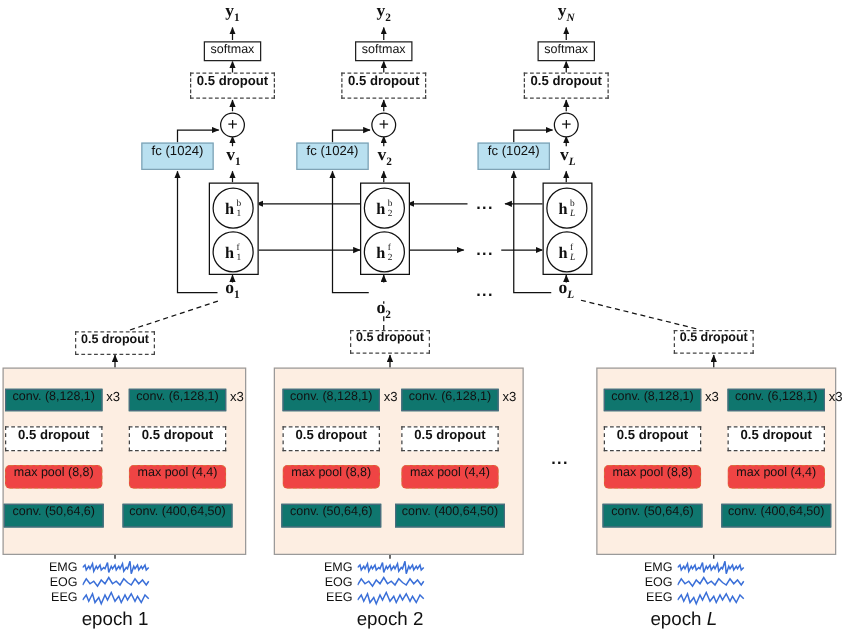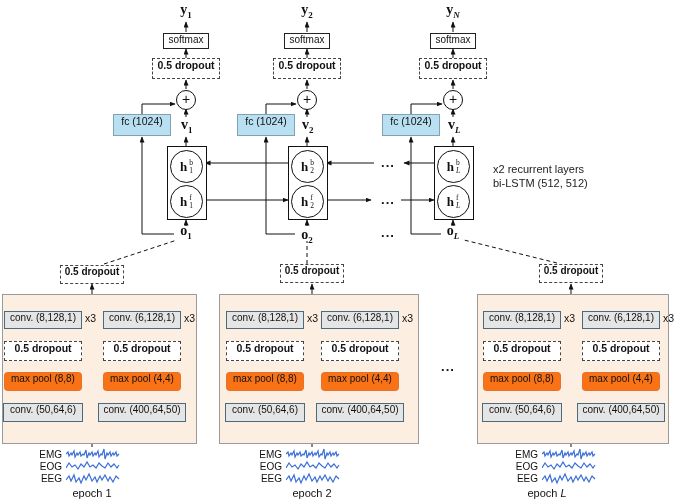--- a/index.html
+++ b/index.html
@@ -3,37 +3,37 @@
 <meta charset="utf-8">
 <style>
   html,body{margin:0;padding:0;background:#fff;}
   #canvas{position:relative;width:677px;height:503px;background:#fff;overflow:hidden;
           font-family:"Liberation Sans",sans-serif;color:#111;}
   .abs{position:absolute;}
   .ctr{transform:translateX(-50%);}
   .flexc{display:flex;align-items:flex-start;justify-content:center;white-space:nowrap;}
   .box{border:1px solid #222;background:#fff;font-size:10px;}
   .dash{border-style:dashed;border-color:#444;font-weight:bold;}
-  .blue{background:#e5e5e5;border:1px solid #4a6b7d;}
+  .blue{background:#0f766e;border:1px solid #4a6b7d;}
   .fcbox{background:#b9e0f0;border:1px solid #7fa3b5;font-size:10.5px;}
-  .pool{background:#f97316;border:1px dashed #d9703d;border-radius:4px;font-size:10px;}
+  .pool{background:#ef4444;border:1px dashed #d9703d;border-radius:4px;font-size:10px;}
   .epochblk{background:#fdeee2;border:1px solid #9a9a9a;}
   .math{font-family:"Liberation Serif",serif;font-weight:bold;font-size:14px;line-height:14px;}
   .msub{font-size:9px;position:relative;top:4px;font-weight:bold;}
   .it{font-style:italic;}
   .plus{width:18px;height:18px;border:1px solid #111;border-radius:50%;background:#fff;
         font-size:14px;line-height:16px;text-align:center;}
   .lstm{border:1px solid #111;background:#fff;}
   .hcirc{position:absolute;width:31px;height:31px;border:1px solid #111;border-radius:50%;
          background:#fff;display:flex;align-items:center;justify-content:center;}
   .supsub{display:inline-flex;flex-direction:column;font-size:7.5px;line-height:7.5px;
           font-weight:normal;margin-left:2px;font-family:"Liberation Serif",serif;}
   .dots{font-size:13px;font-weight:bold;letter-spacing:1px;line-height:10px;}
   .sig{font-size:10px;line-height:12px;text-align:right;}
-  .epochlbl{font-size:11px;}
+  .epochlbl{font-size:15px;}
   .note{font-size:11px;line-height:14px;color:#222;}
   .x3{font-size:10.5px;}
 </style>
 </head>
 <body>
 
 <div id="canvas">
 
   <svg class="abs" width="677" height="503" style="left:0;top:0;">
     <defs>
@@ -173,21 +173,21 @@
         </span>
       </div>
     <div class="hcirc" style="left:2px;top:38px;">
         <span class="math" style="font-size:13px;">h</span>
         <span class="supsub">
           <span>f</span>
           <span>2</span>
         </span>
       </div>
   </div>
-  <div class="abs ctr math" style="left:307px;top:228px;"><span>o</span><span class="msub">2</span></div>
+  <div class="abs ctr math" style="left:307px;top:240px;"><span>o</span><span class="msub">2</span></div>
 
   <div class="abs ctr math" style="left:453px;top:3px;"><span>y</span><span class="msub it">N</span></div>
   <div class="abs ctr box flexc" style="left:453px;top:33px;width:44px;height:14px;">
       <span>softmax</span>
     </div>
   <div class="abs ctr box dash flexc" style="left:453px;top:58px;width:66px;height:19px;font-size:10.5px;">
       <span>0.5 dropout</span>
     </div>
   <div class="abs ctr plus" style="left:453px;top:90px;"><span>+</span></div>
   <div class="abs ctr fcbox flexc" style="left:411px;top:114px;width:56px;height:20px;">
@@ -205,24 +205,20 @@
     <div class="hcirc" style="left:2px;top:38px;">
         <span class="math" style="font-size:13px;">h</span>
         <span class="supsub">
           <span>f</span>
           <span class="it">L</span>
         </span>
       </div>
   </div>
   <div class="abs ctr math" style="left:453px;top:224px;"><span>o</span><span class="msub it">L</span></div>
 
-  <div class="abs note" style="left:493px;top:162px;">
-    <div>x2 recurrent layers</div>
-    <div>bi-LSTM (512, 512)</div>
-  </div>
   <div class="abs ctr dots" style="left:388px;top:158px;">...</div>
   <div class="abs ctr dots" style="left:388px;top:195px;">...</div>
   <div class="abs ctr dots" style="left:388px;top:228px;">...</div>
   <div class="abs ctr dots" style="left:448px;top:362px;">...</div>
 
   <div class="abs ctr box dash flexc" style="left:92px;top:265px;width:62px;height:17px;font-size:10px;">
       <span>0.5 dropout</span>
     </div>
   <div class="abs ctr box dash flexc" style="left:312px;top:264px;width:62px;height:17px;font-size:10px;">
       <span>0.5 dropout</span>

